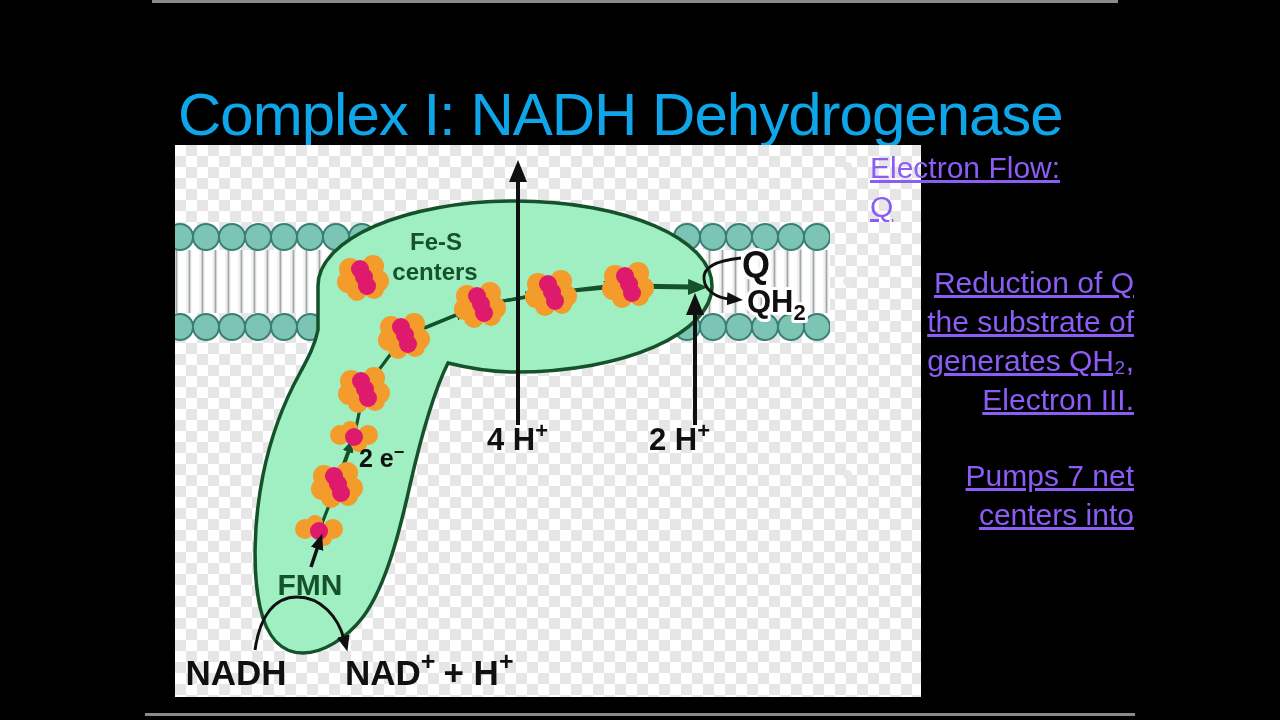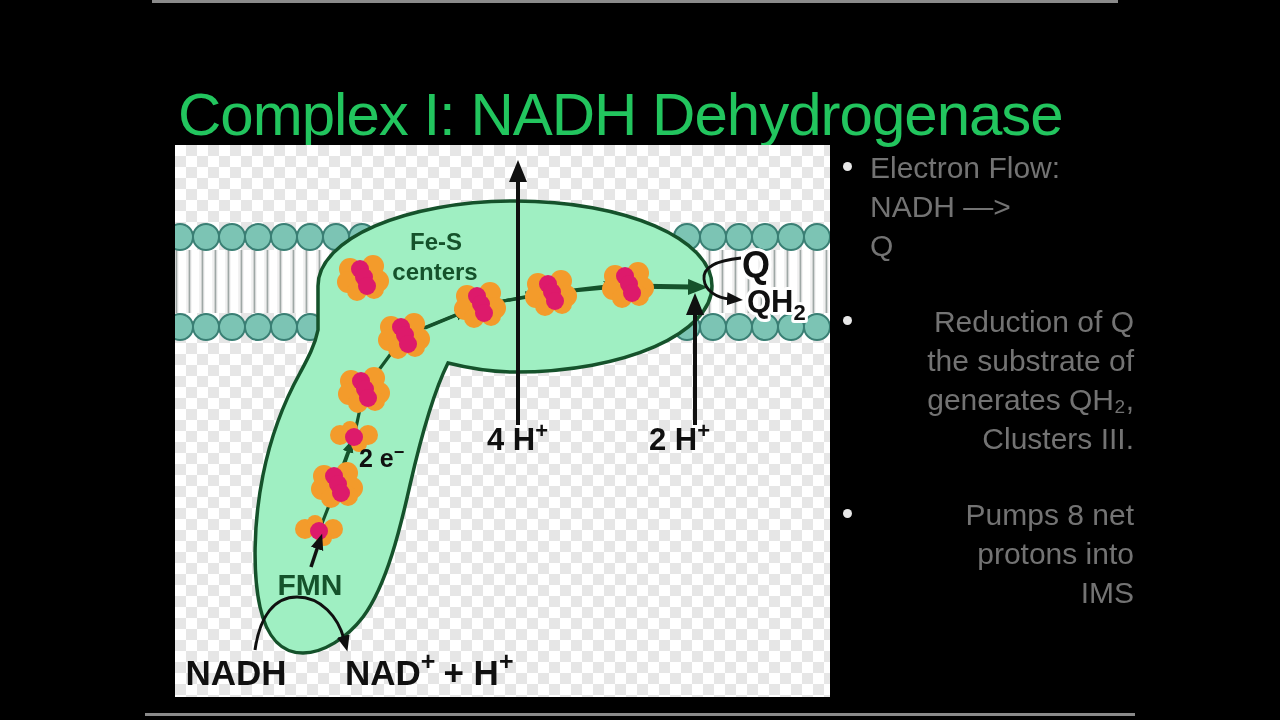--- a/index.html
+++ b/index.html
@@ -2,36 +2,36 @@
 <html><head>
 <meta charset="utf-8">
 <style>
   html,body{margin:0;padding:0;background:#000;}
   .stage{position:relative;width:1280px;height:720px;background:#000;overflow:hidden;
          font-family:"Liberation Sans",sans-serif;}
   .frame-line{position:absolute;background:#8a8a8a;}
   .frame-line.top{left:152px;top:0;width:966px;height:3px;}
   .frame-line.bottom{left:145px;top:713px;width:990px;height:3px;}
   .slide-title{position:absolute;left:178px;top:42px;width:960px;
-      font-size:60px;font-weight:400;line-height:1.1;color:#22c55e;letter-spacing:-1px;
+      font-size:60px;font-weight:400;line-height:1.1;color:#0ea5e9;letter-spacing:-1px;
       white-space:nowrap;}
   
-  .diagram{position:absolute;left:175px;top:145px;width:655px;height:552px;overflow:hidden;
+  .diagram{position:absolute;left:175px;top:145px;width:746px;height:552px;overflow:hidden;
       background-color:#ffffff;
       background-image:
         linear-gradient(45deg,#e6e6e6 25%,transparent 25%,transparent 75%,#e6e6e6 75%),
         linear-gradient(45deg,#e6e6e6 25%,transparent 25%,transparent 75%,#e6e6e6 75%);
       background-size:22px 22px;background-position:0 0,11px 11px;}
   .diagram svg{display:block;}
   svg text{font-family:"Liberation Sans",sans-serif;font-weight:bold;}
   .tgreen{fill:#15522b;}
   .tblack{fill:#101010;}
   .halo{stroke:#ffffff;stroke-width:6px;paint-order:stroke;stroke-linejoin:round;}
   
-  .bullets{position:absolute;left:834px;top:148px;width:300px;color:#737373;}
+  .bullets{position:absolute;left:834px;top:148px;width:300px;color:#8b5cf6;text-decoration:underline;}
   .bullet{display:flex;}
   .bullet + .bullet{margin-top:37px;text-align:right;}
   .bullet .dot{flex:0 0 auto;width:9px;height:9px;border-radius:50%;background:#e8e8e8;
       margin:14px 18px 0 9px;}
   .bullet .lines{flex:1;}
   .bullet .lines div{font-size:30px;line-height:39px;white-space:nowrap;}
 </style>
 </head>
 <body>
 
@@ -177,36 +177,34 @@
       <text x="581" y="132" text-anchor="middle" font-size="36" class="tblack halo">Q</text>
       <text x="572" y="167" font-size="31" class="tblack halo"><tspan>QH</tspan><tspan dy="8" font-size="22">2</tspan></text>
     </svg>
   </div>
 
   <div class="bullets">
     <div class="bullet">
       <div class="dot"></div>
       <div class="lines">
         <div>Electron Flow:</div>
-        <div>NADH —&gt;</div>
         <div>Q</div>
       </div>
     </div>
     <div class="bullet">
       <div class="dot"></div>
       <div class="lines">
         <div>Reduction of Q</div>
         <div>the substrate of</div>
         <div>generates QH₂,</div>
-        <div>Clusters III.</div>
+        <div>Electron III.</div>
       </div>
     </div>
     <div class="bullet">
       <div class="dot"></div>
       <div class="lines">
-        <div>Pumps 8 net</div>
-        <div>protons into</div>
-        <div>IMS</div>
+        <div>Pumps 7 net</div>
+        <div>centers into</div>
       </div>
     </div>
   </div>
 
 </div>
 
 </body></html>

